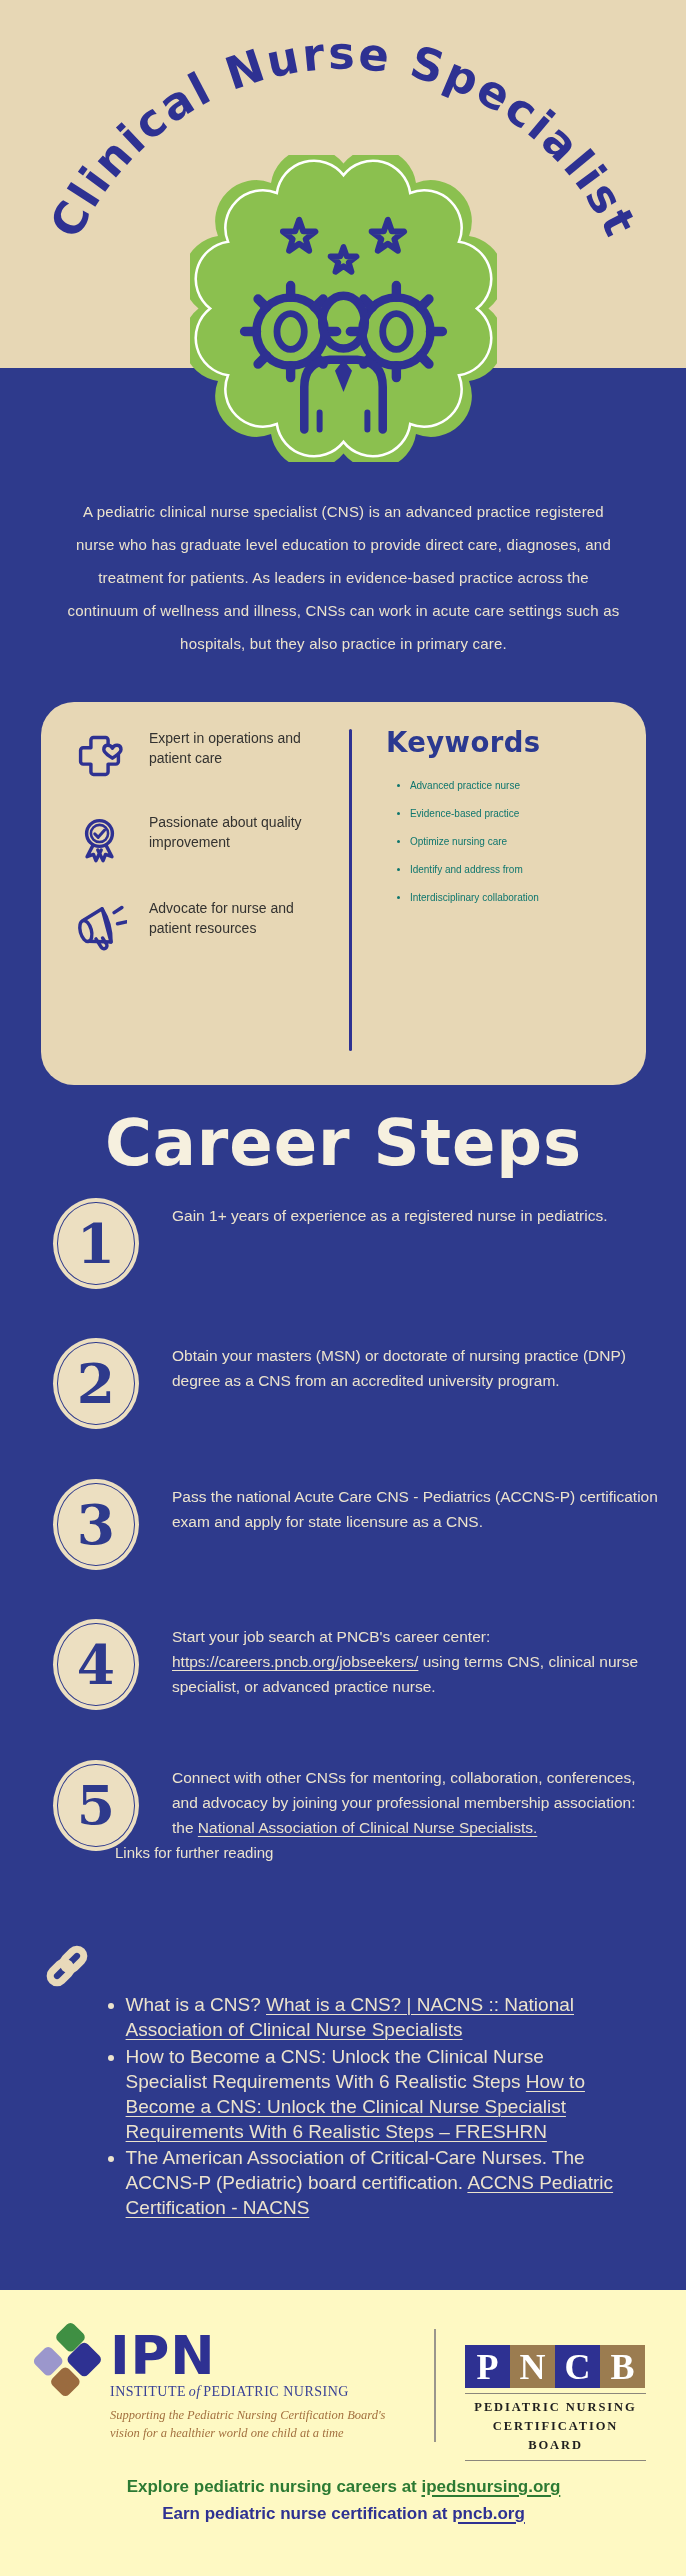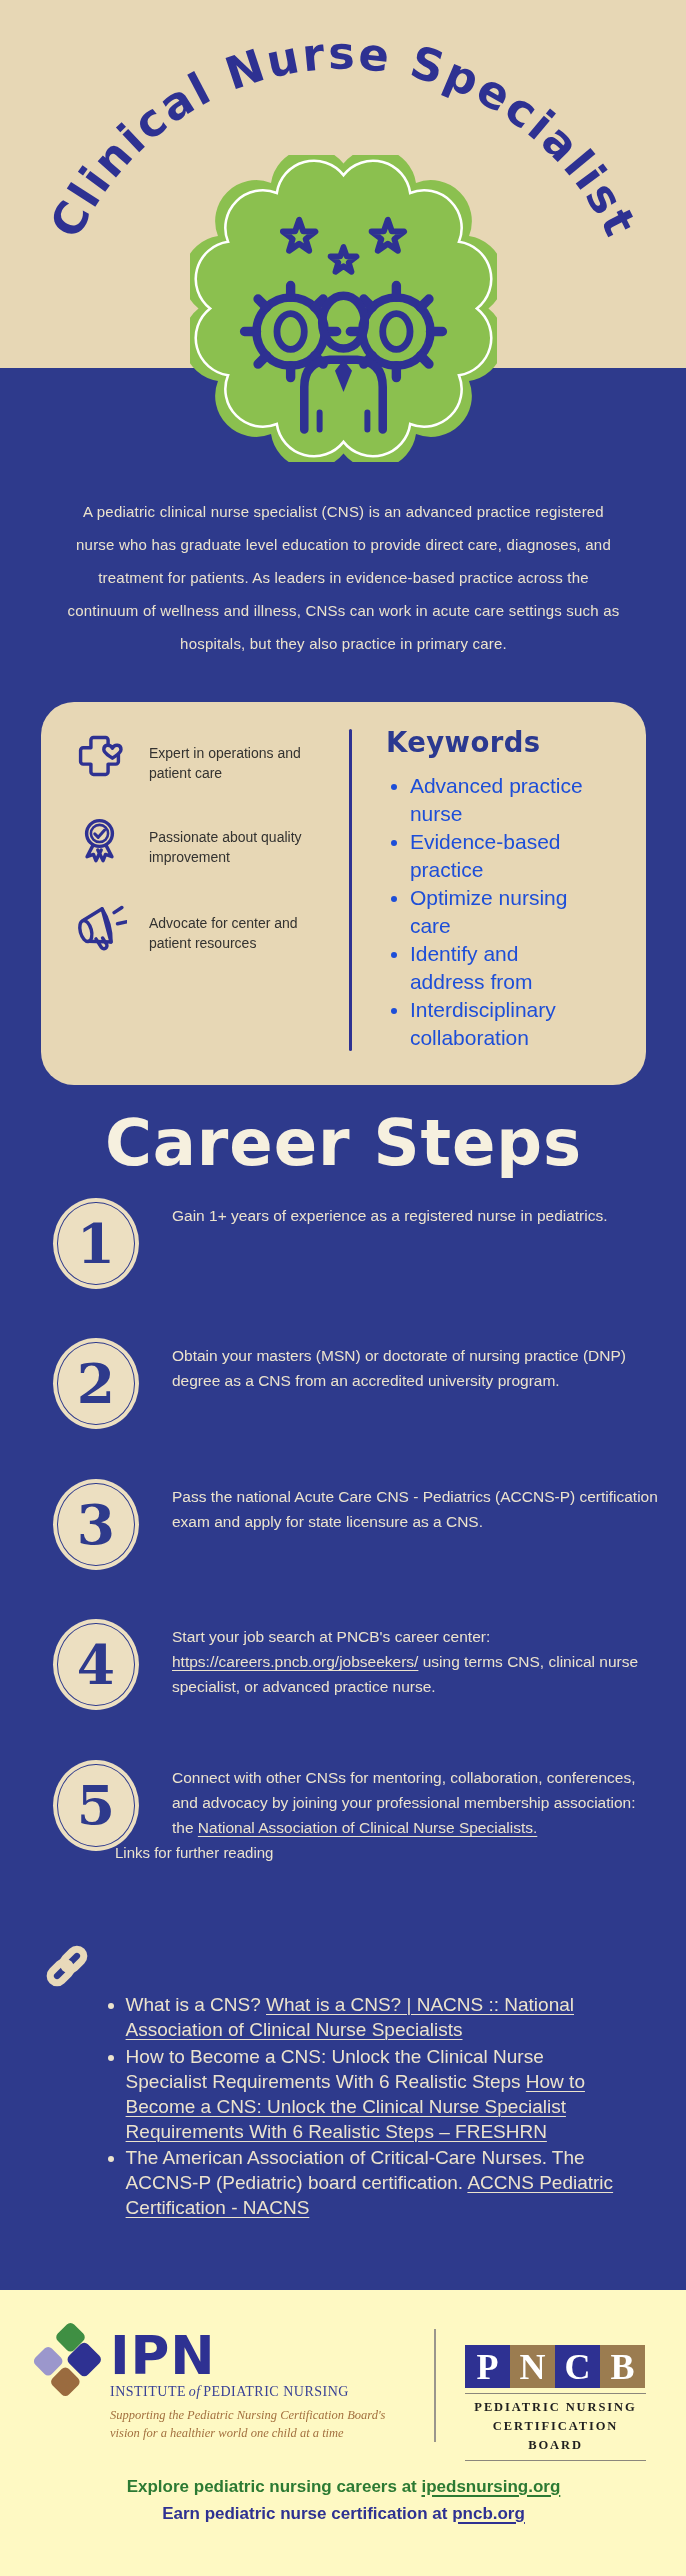--- a/index.html
+++ b/index.html
@@ -11,28 +11,28 @@
   .arch-svg { position:absolute; left:0; top:0; }
   .badge-svg { position:absolute; left:190px; top:155px; }
 
   
   .intro { position:absolute; left:67px; top:495px; width:553px; text-align:center;
            color:#ece3cd; font-size:15px; line-height:33px; letter-spacing:0.2px; }
 
   
   .card { position:absolute; left:41px; top:702px; width:605px; height:383px;
           background:#e7d7b5; border-radius:33px; }
-  .trait { position:absolute; left:31px; width:283px; display:flex; align-items:flex-end; gap:22px; }
+  .trait { position:absolute; left:31px; width:283px; display:flex; align-items:flex-start; gap:22px; }
   .trait .ticon { width:55px; height:55px; flex:0 0 55px; }
   .trait .tlabel { width:189px; color:#333230; font-size:14px; line-height:20px; font-weight:400; }
   .card-divider { position:absolute; left:308px; top:27px; width:3.4px; height:322px; background:#2e3192; border-radius:1.7px; }
   .kw { position:absolute; left:345px; top:24px; width:240px; }
   .kw-title { font-family:"DejaVu Sans", sans-serif; font-weight:bold; color:#2b3990; font-size:27.5px; letter-spacing:0.4px; }
   .kw ul { margin:13.7px 0 0 6.9px; padding-left:17px; width:197px; }
-  .kw li { color:#1d4ed8; font-size:21px; line-height:28px; }
+  .kw li { color:#0f766e; font-size:10px; line-height:28px; }
 
   
   .career-heading { position:absolute; left:0; top:1106px; width:687px; text-align:center;
                     font-family:"DejaVu Sans", sans-serif; font-weight:bold; font-size:64px;
                     letter-spacing:0.9px; color:#f6f0df; }
   .step { position:absolute; left:0; width:687px; }
   .step-circle { position:absolute; left:53px; top:0; width:86px; height:91px; background:#ecdfc1;
                  border-radius:50%; }
   .step-ring { position:absolute; inset:4.3px; border:1.7px solid #2e3a8c; border-radius:50%; }
   .step-num { position:absolute; inset:0; display:flex; align-items:center; justify-content:center;
@@ -146,21 +146,21 @@
         <g fill="none" stroke="#2e3192" stroke-width="4" stroke-linejoin="round" stroke-linecap="round">
           <g transform="rotate(-15 32 32)">
             <ellipse cx="15" cy="34" rx="6.5" ry="12.5"></ellipse>
             <path d="M15 21.5 L40 14 L40 54 L15 46.5"></path>
             <path d="M40 14 q6 20 0 40"></path>
             <path d="M24 46 l3.5 11 a3.5 3.5 0 0 0 6.8 -2 l-2.6 -8"></path>
           </g>
           <path d="M49 17 l9 -6 M53 30 l11 -2.5"></path>
         </g>
       </svg>
-      <div class="tlabel">Advocate for center and patient resources</div>
+      <div class="tlabel">Advocate for nurse and patient resources</div>
     </div>
 
 
     <div class="card-divider"></div>
 
     <div class="kw">
       <div class="kw-title">Keywords</div>
       <ul>
         <li>Advanced practice nurse</li>
         <li>Evidence-based practice</li>

